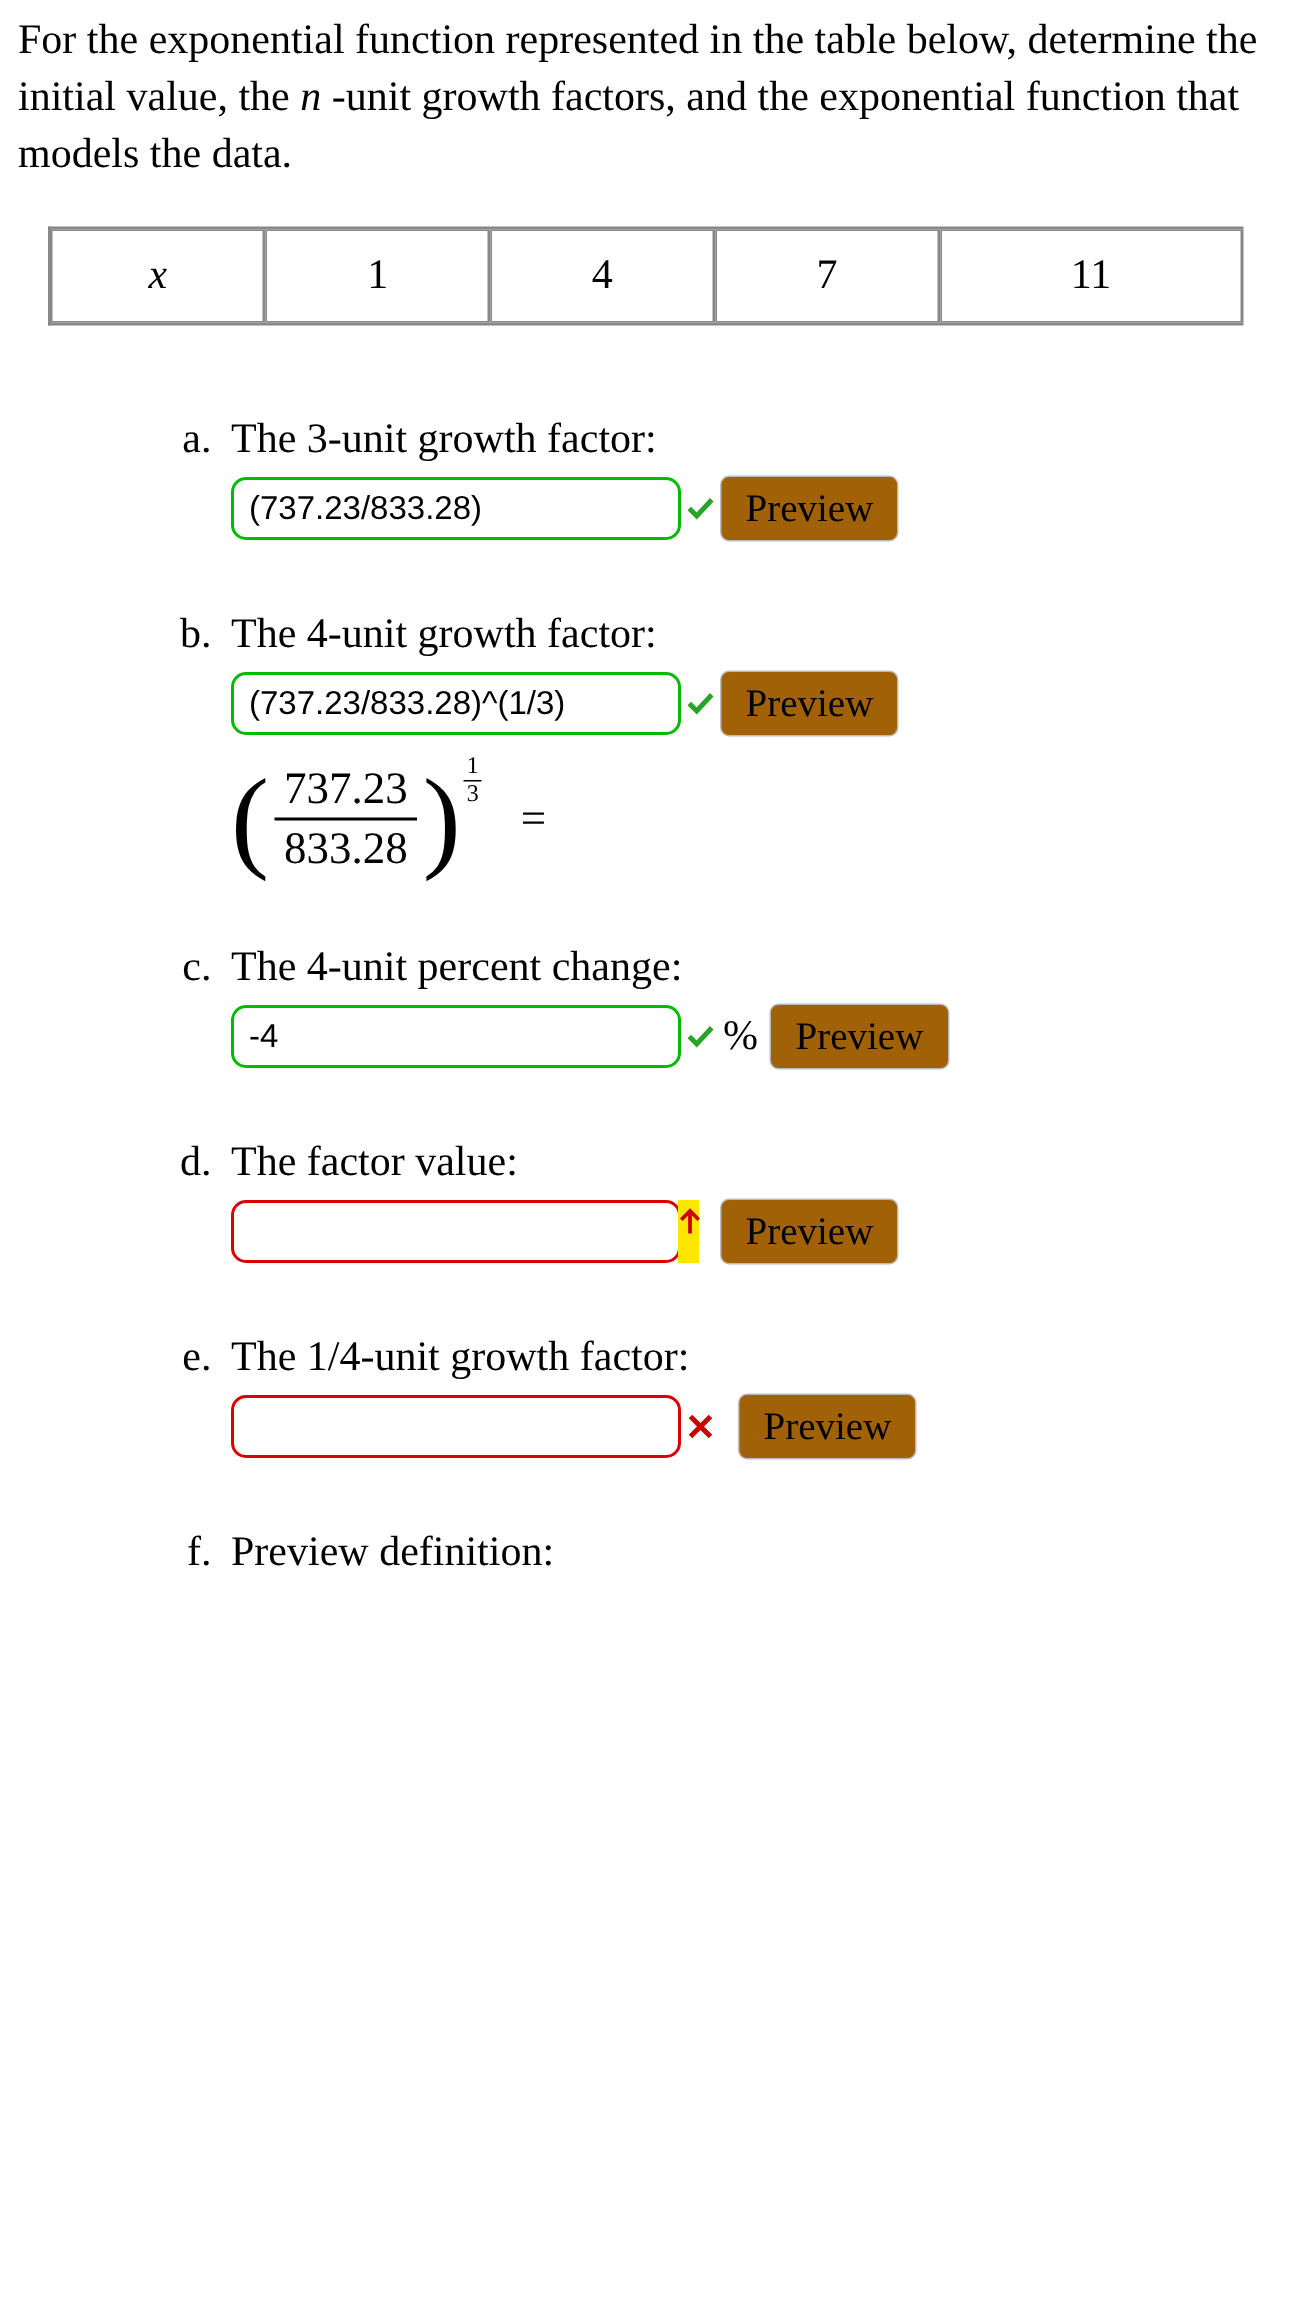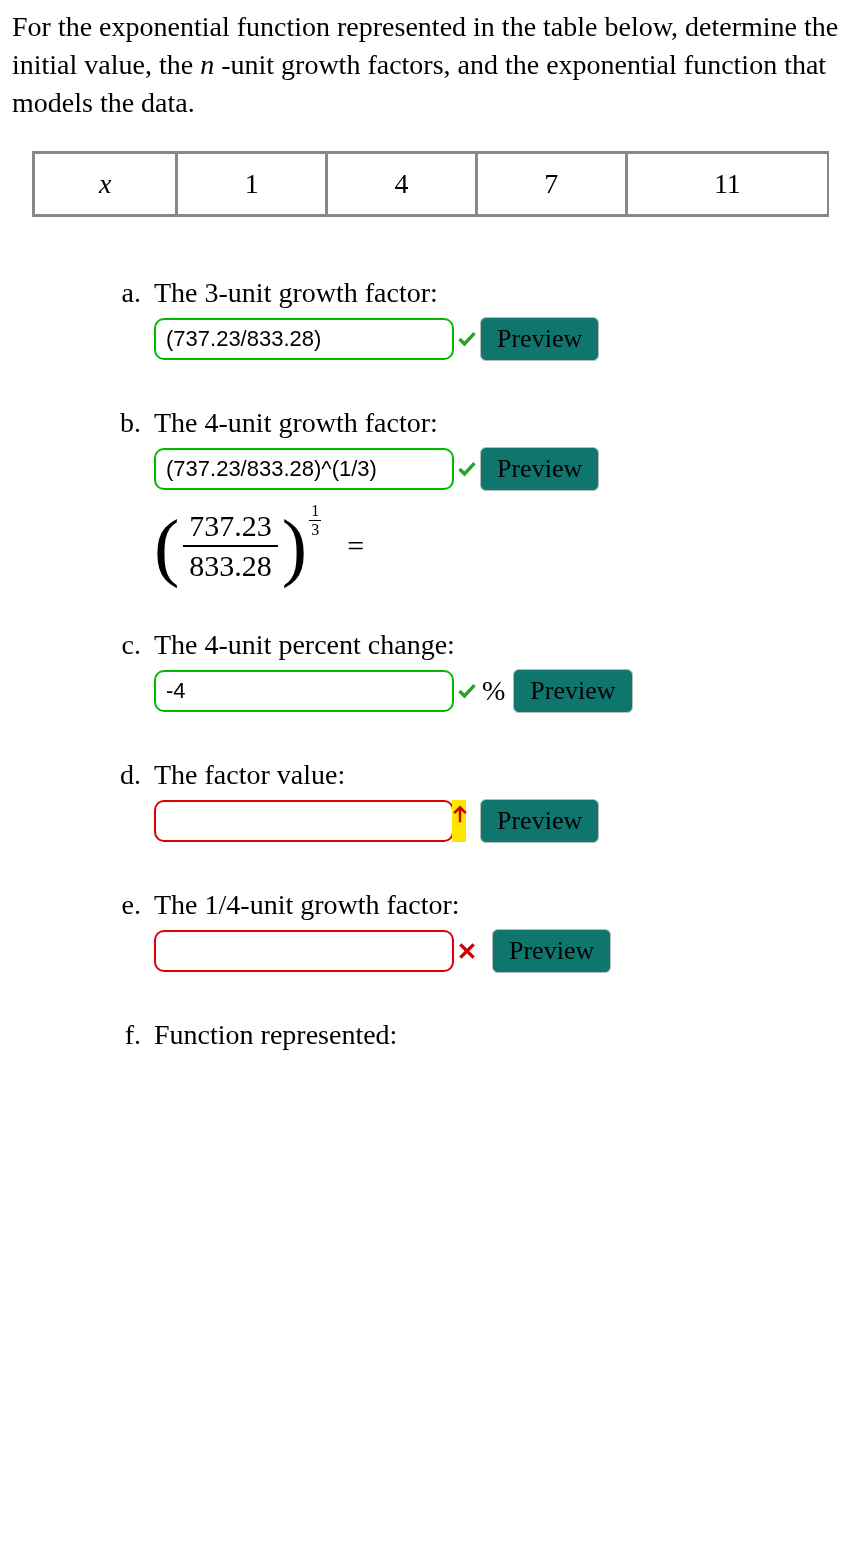--- a/index.html
+++ b/index.html
@@ -83,21 +83,21 @@
     position: relative;
   }
   .cursor-highlight svg { position: absolute; left: -2px; top: 4px; }
 
   .percent-sign { font-size: 28px; margin: 0 6px 0 2px; }
 
   .preview-btn {
     font-family: Georgia, serif;
     font-size: 26px;
     padding: 6px 16px;
-    background: #0f766e;
+    background: #a16207;
     border: 1px solid #bbb;
     border-radius: 6px;
     cursor: pointer;
   }
 
   
   .math-render {
     margin-top: 18px;
     display: flex;
     align-items: center;
@@ -226,16 +226,16 @@
       <span class="status-icon">
         <svg viewBox="0 0 24 24">
             <path fill="none" stroke="#c00" stroke-width="4" d="M4 4 L20 20 M20 4 L4 20"></path>
           </svg>
       </span>
       <button class="preview-btn" style="margin-left:12px">Preview</button>
     </div>
   </li>
 
   <li>
-    <span>Function represented:</span>
+    <span>Preview definition:</span>
   </li>
 
 </ol>
 
 </body></html>

